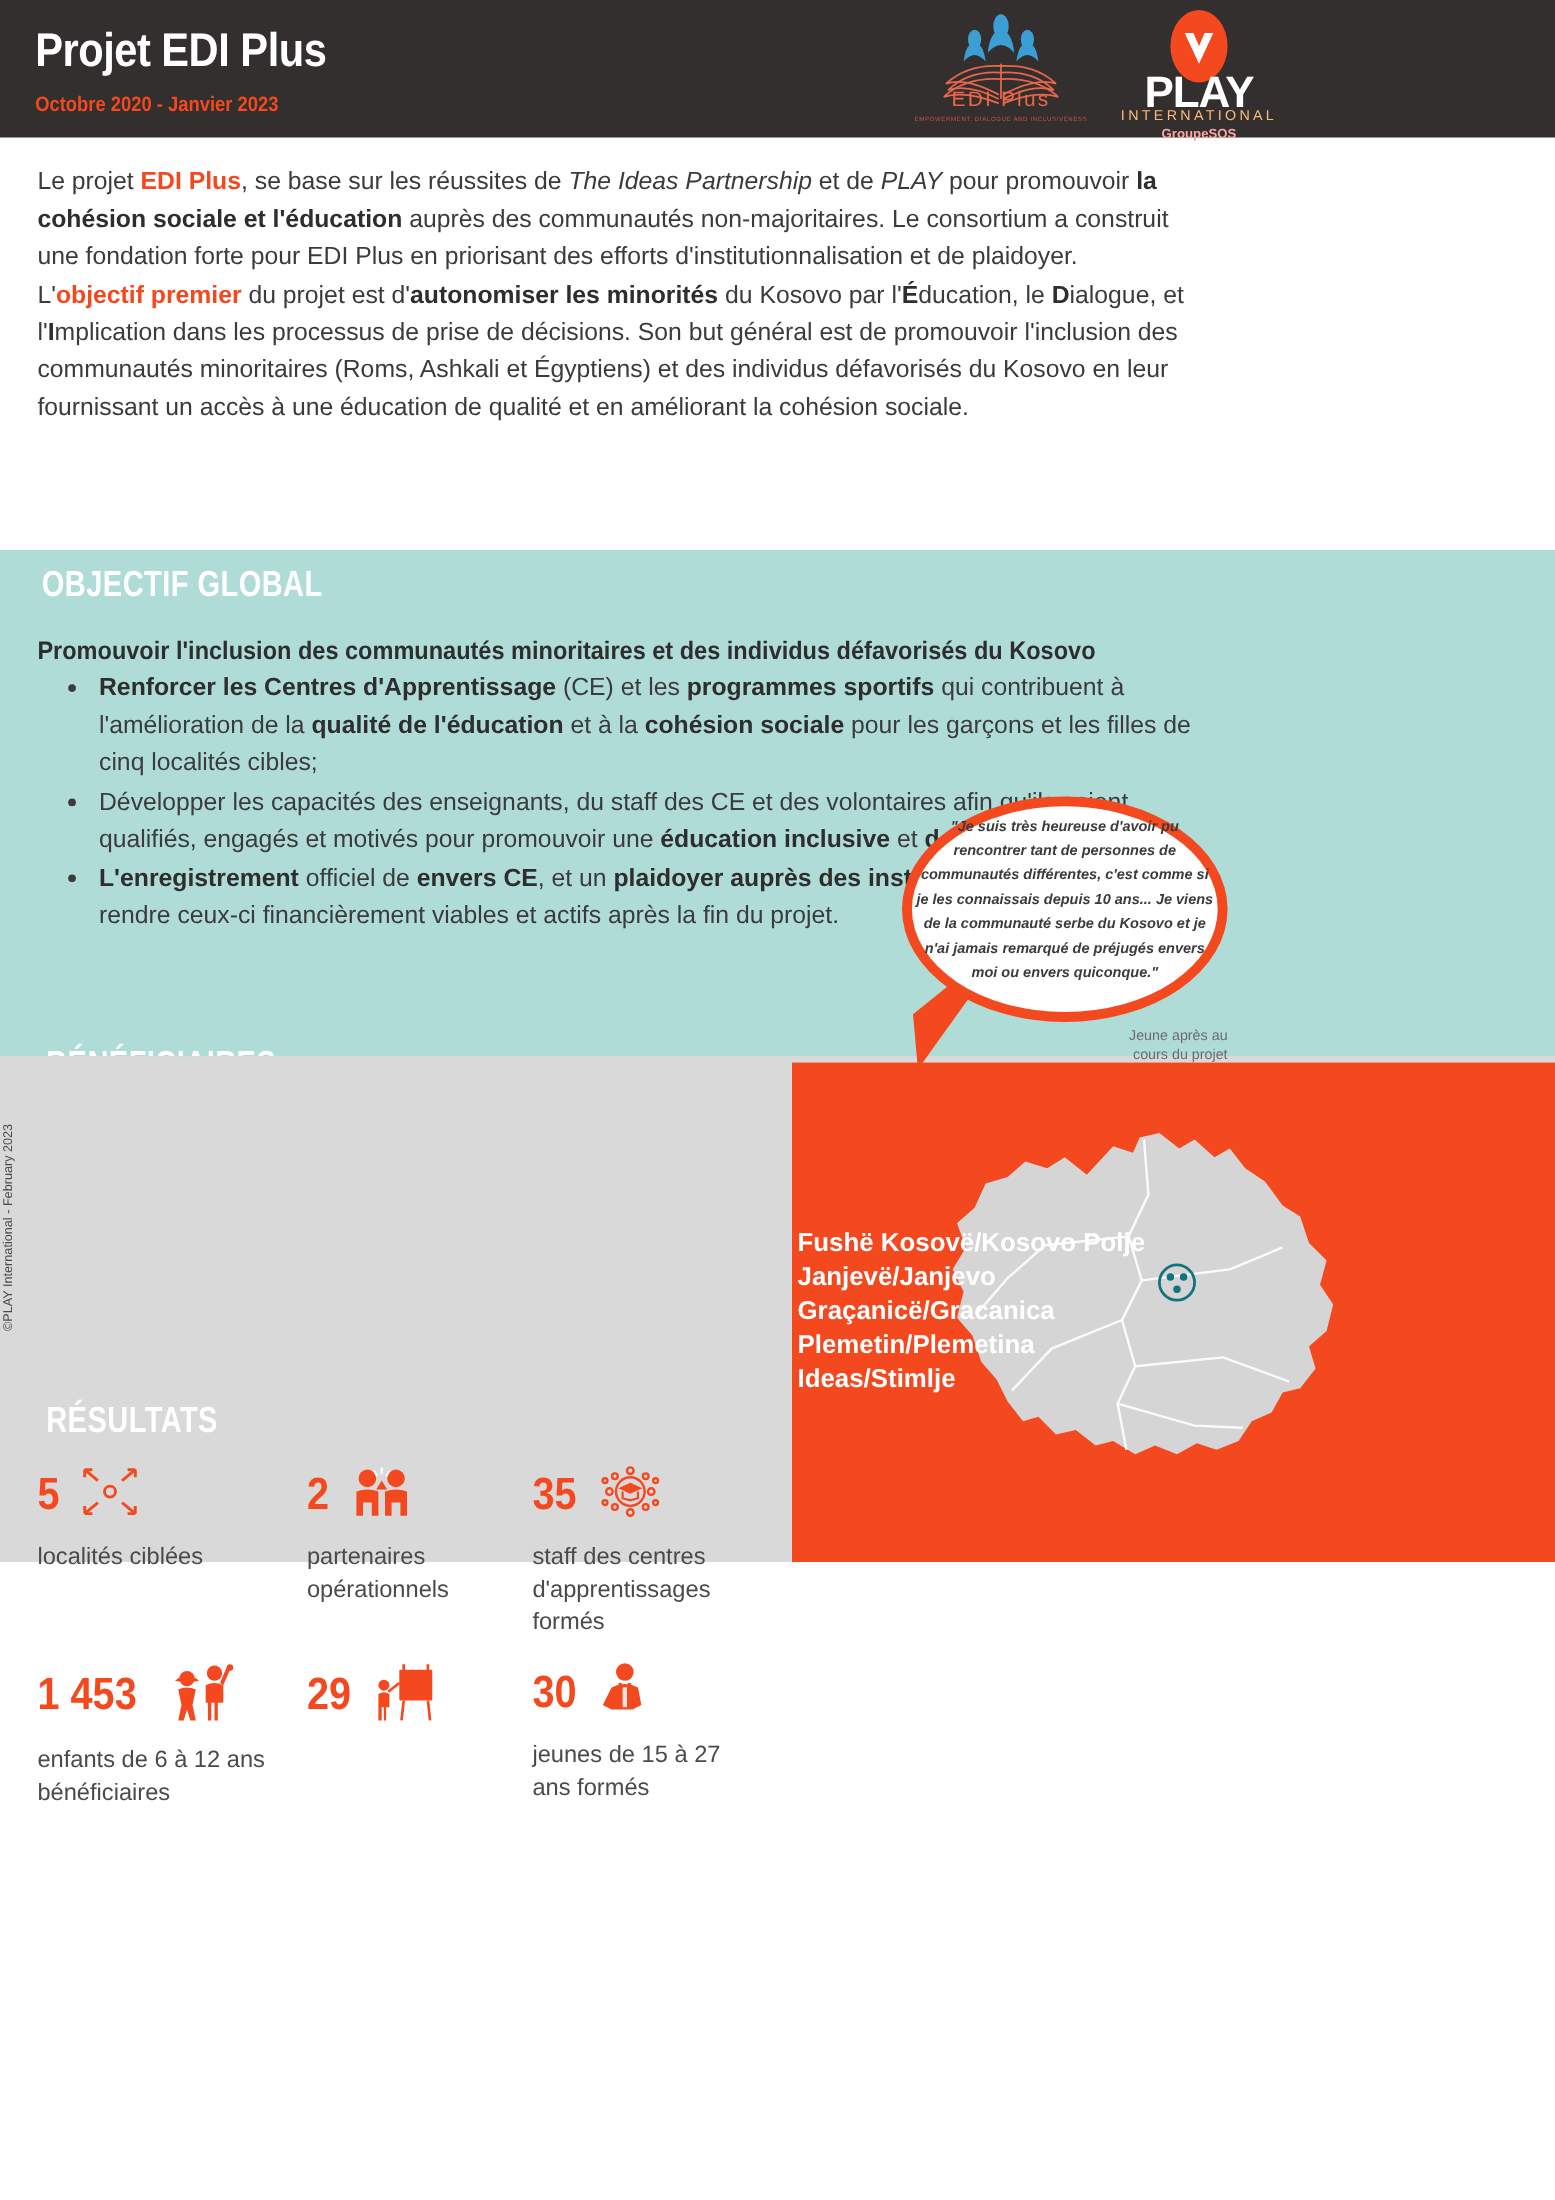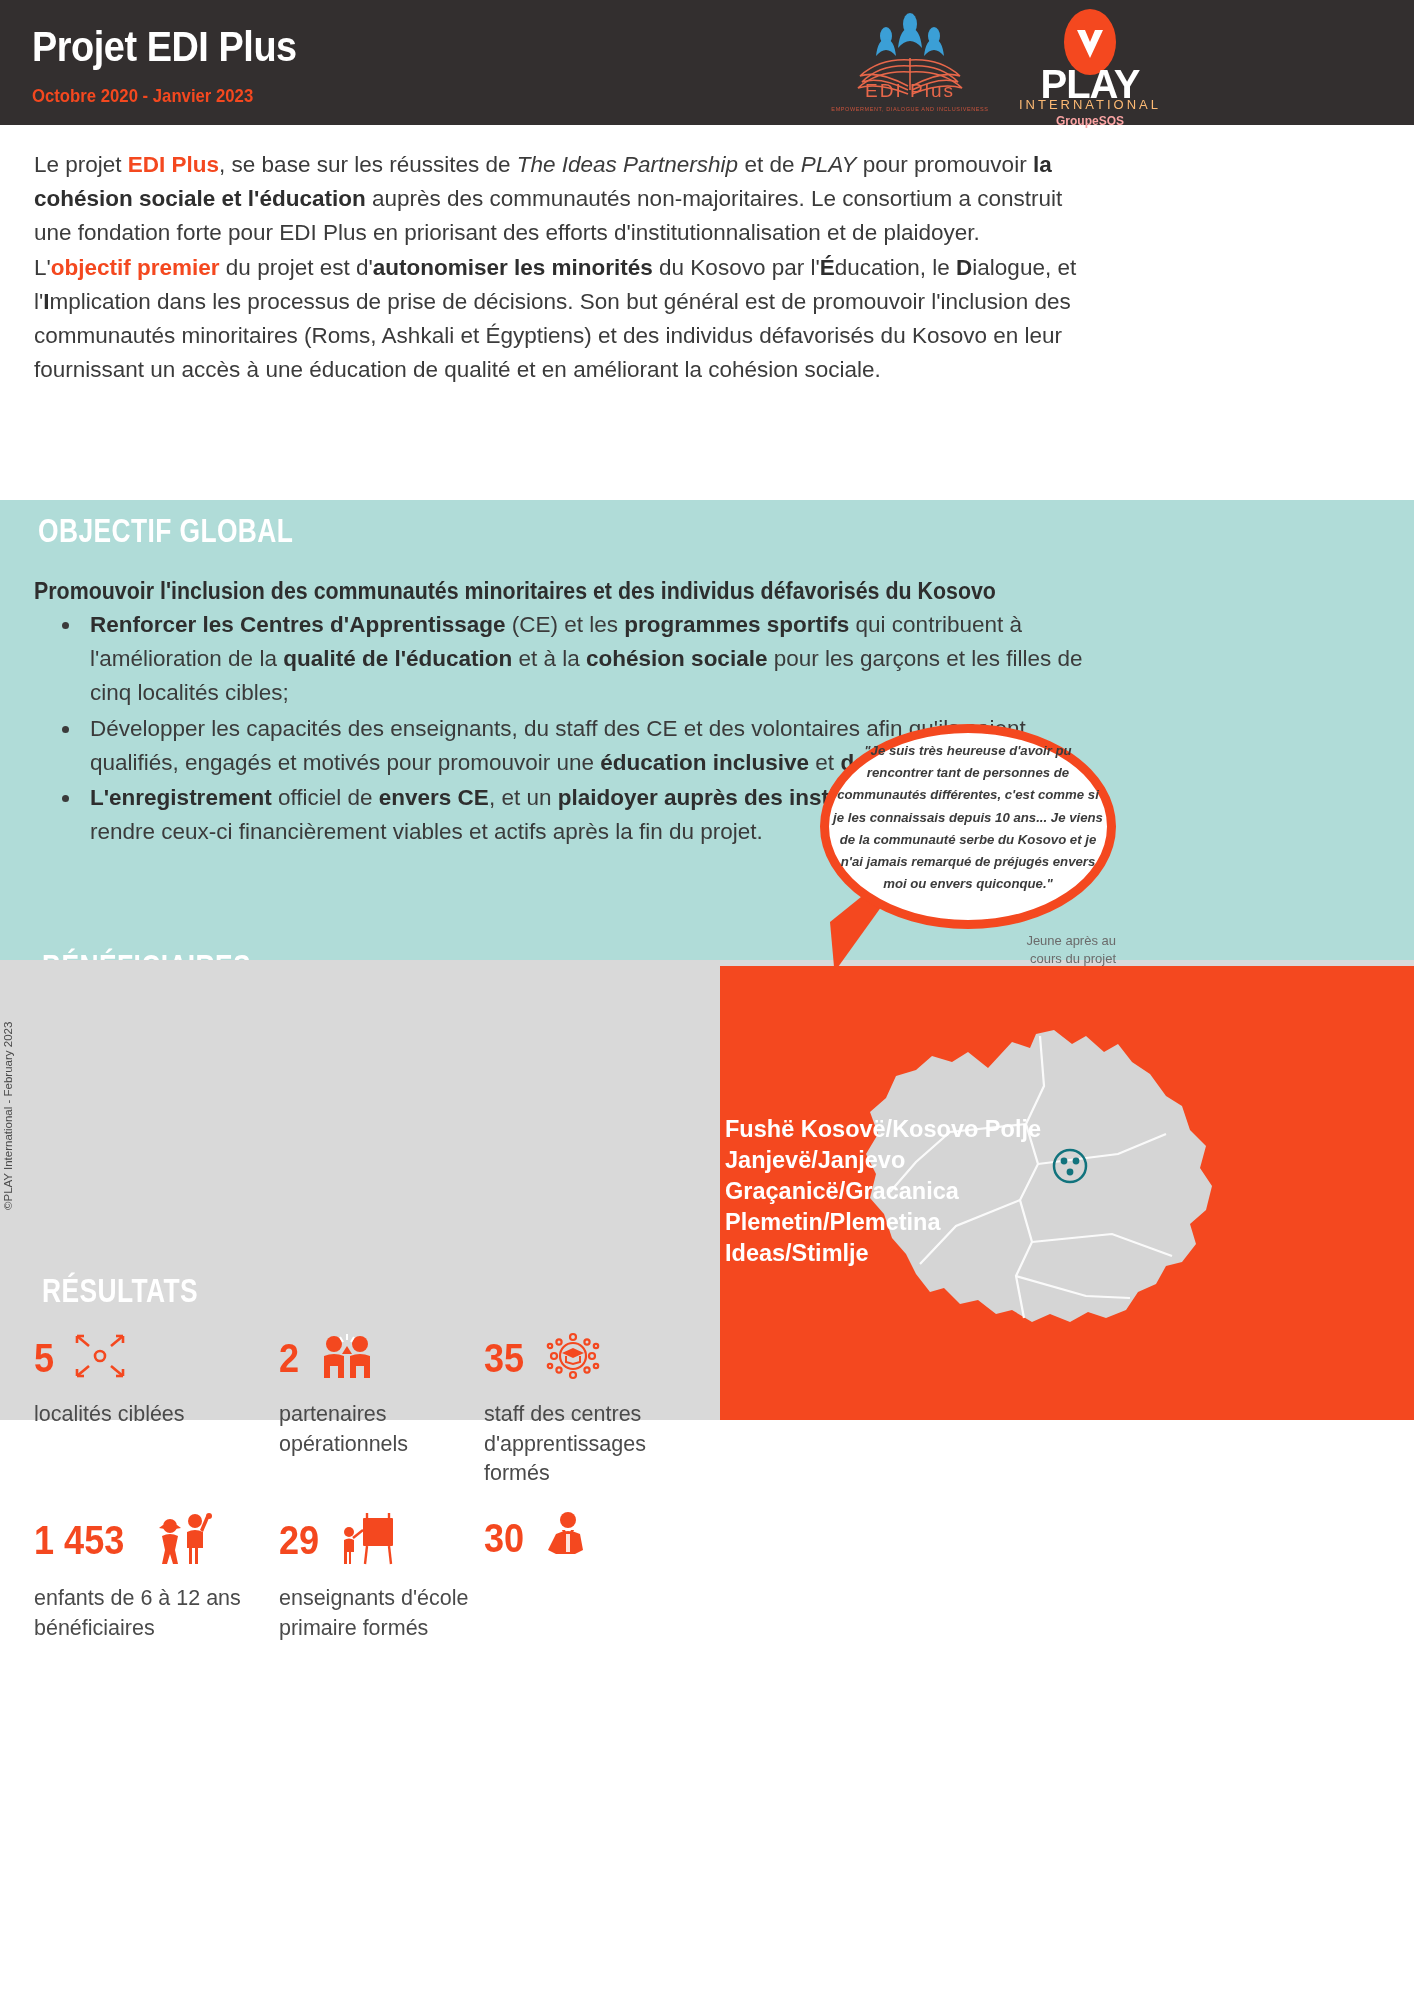--- a/index.html
+++ b/index.html
@@ -334,31 +334,31 @@
         <rect x="24" y="8" width="30" height="28" rx="1"></rect>
       </g>
       <g stroke="#f4481f" stroke-width="2.4" fill="none">
         <path d="M28 3 L28 10"></path>
               <path d="M50 3 L50 10"></path>
         <path d="M28 36 L26 54"></path>
               <path d="M50 36 L52 54"></path>
         <path d="M14 28 L24 20"></path>
       </g>
           </svg></span></div>
-      <div class="stat-label">enseignants d'école primaire formés</div>
     </div>
     <div class="stat" style="left: 450px; top: 180px; width: 200px;">
       <div style="white-space: nowrap;"><span class="stat-num">30</span><span class="stat-icon"><svg width="48" height="52" viewBox="0 0 48 52">
       <g fill="#f4481f">
         <circle cx="24" cy="10" r="8"></circle>
         <path d="M12 24 q12 -6 24 0 l3 16 l-8 4 l-19 0 l-8 -4 z"></path>
         <path d="M18 20 L24 34 L30 20 L27 20 L24 26 L21 20 Z" fill="#f4481f"></path>
         <rect x="22" y="24" width="4" height="18" fill="#ffffff" opacity="0.85"></rect>
       </g>
           </svg></span></div>
+      <div class="stat-label">jeunes de 15 à 27 ans formés</div>
     </div>
   </div>
 
 <div class="map-panel">
   <svg width="694" height="454" viewBox="0 0 694 454" style="position:absolute;left:0;top:0;">
     <g>
       <path d="M268 102 L292 76 L310 82 L316 68 L334 64 L352 78 L366 70 L384 86 L398 78
                L412 96 L430 108 L446 130 L462 140 L470 164 L486 180 L480 202 L492 220
                L486 244 L470 258 L476 278 L462 296 L446 300 L436 318 L418 326 L406 344
                L386 352 L368 346 L350 356 L330 348 L312 356 L292 344 L276 348 L258 334

